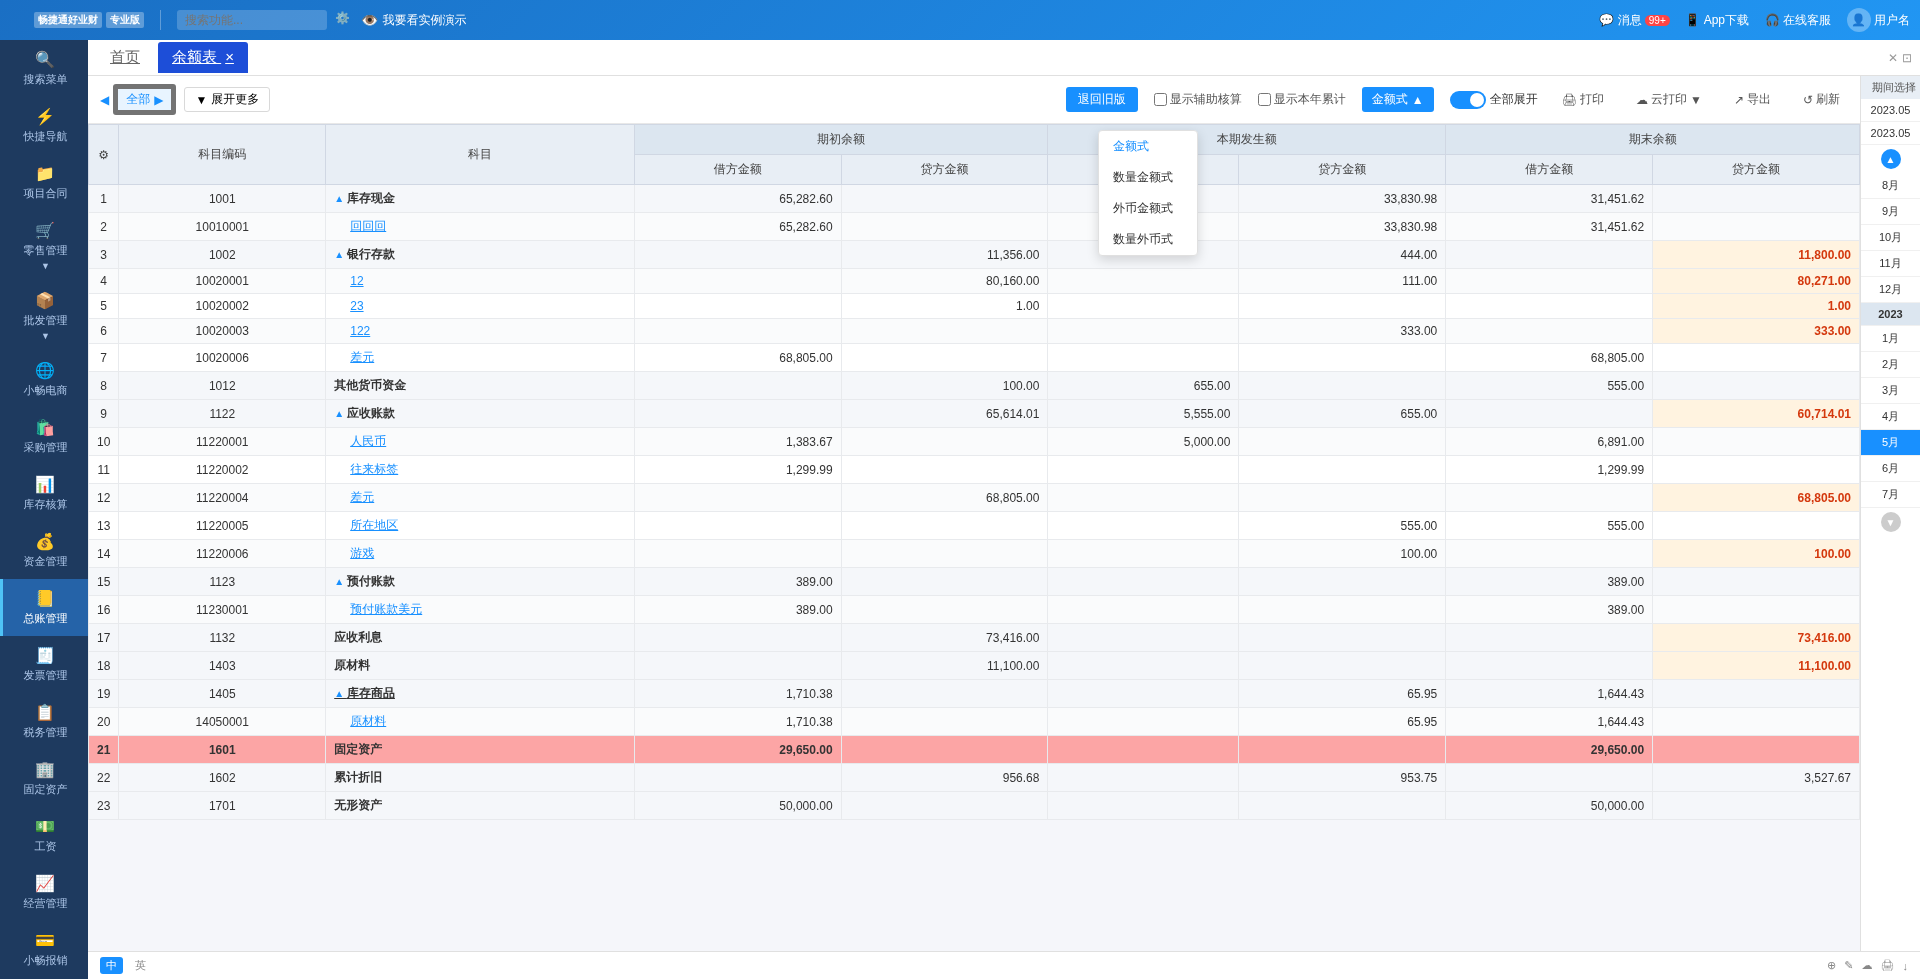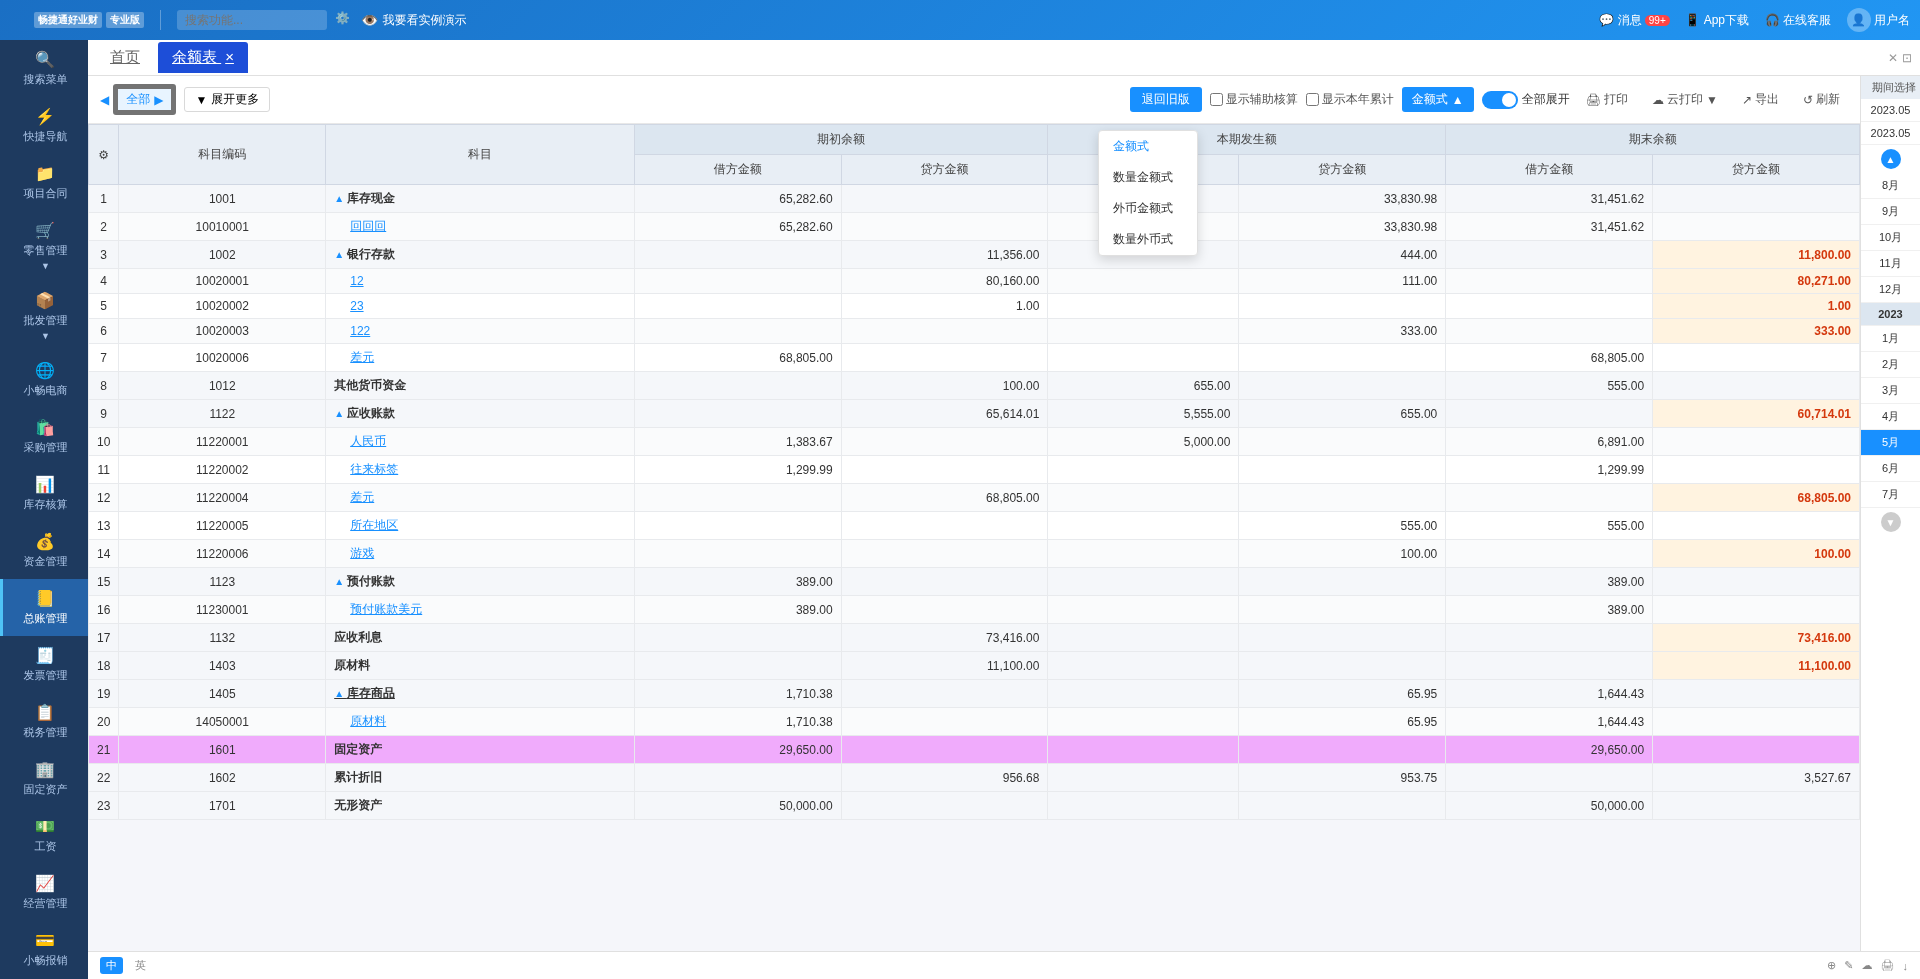--- a/index.html
+++ b/index.html
@@ -108,21 +108,21 @@
       border: 1px solid #d9d9d9;
       background: white;
       padding: 3px 10px;
       border-radius: 3px;
       font-size: 12px;
       cursor: pointer;
       display: flex;
       align-items: center;
       gap: 4px;
     }
-    .toolbar-right { margin-left: auto; display: flex; align-items: center; gap: 8px; }
+    .toolbar-right { margin-left: auto; display: flex; align-items: center; gap: 16px; }
     .btn-rollback {
       background: #1890ff;
       color: white;
       border: none;
       padding: 4px 12px;
       border-radius: 3px;
       font-size: 12px;
       cursor: pointer;
     }
     .checkbox-label { display: flex; align-items: center; gap: 3px; font-size: 12px; color: #555; cursor: pointer; }
@@ -659,21 +659,21 @@
                   <td class="td-center">20</td>
                   <td class="td-center">14050001</td>
                   <td class="td-name" style="padding-left: 24px;"><span class="td-link">原材料</span></td>
                   <td class="td-num">1,710.38</td>
                   <td class="td-num"></td>
                   <td class="td-num"></td>
                   <td class="td-num">65.95</td>
                   <td class="td-num">1,644.43</td>
                   <td class="td-num"></td>
                 </tr>
-                <tr style="font-weight: 400; background: #f0abfc;">
+                <tr style="font-weight: 700; background: #fca5a5;">
                   <td class="td-center">21</td>
                   <td class="td-center">1601</td>
                   <td class="td-name" style="padding-left: 8px;"><strong>固定资产</strong></td>
                   <td class="td-num">29,650.00</td>
                   <td class="td-num"></td>
                   <td class="td-num"></td>
                   <td class="td-num"></td>
                   <td class="td-num">29,650.00</td>
                   <td class="td-num"></td>
                 </tr>

